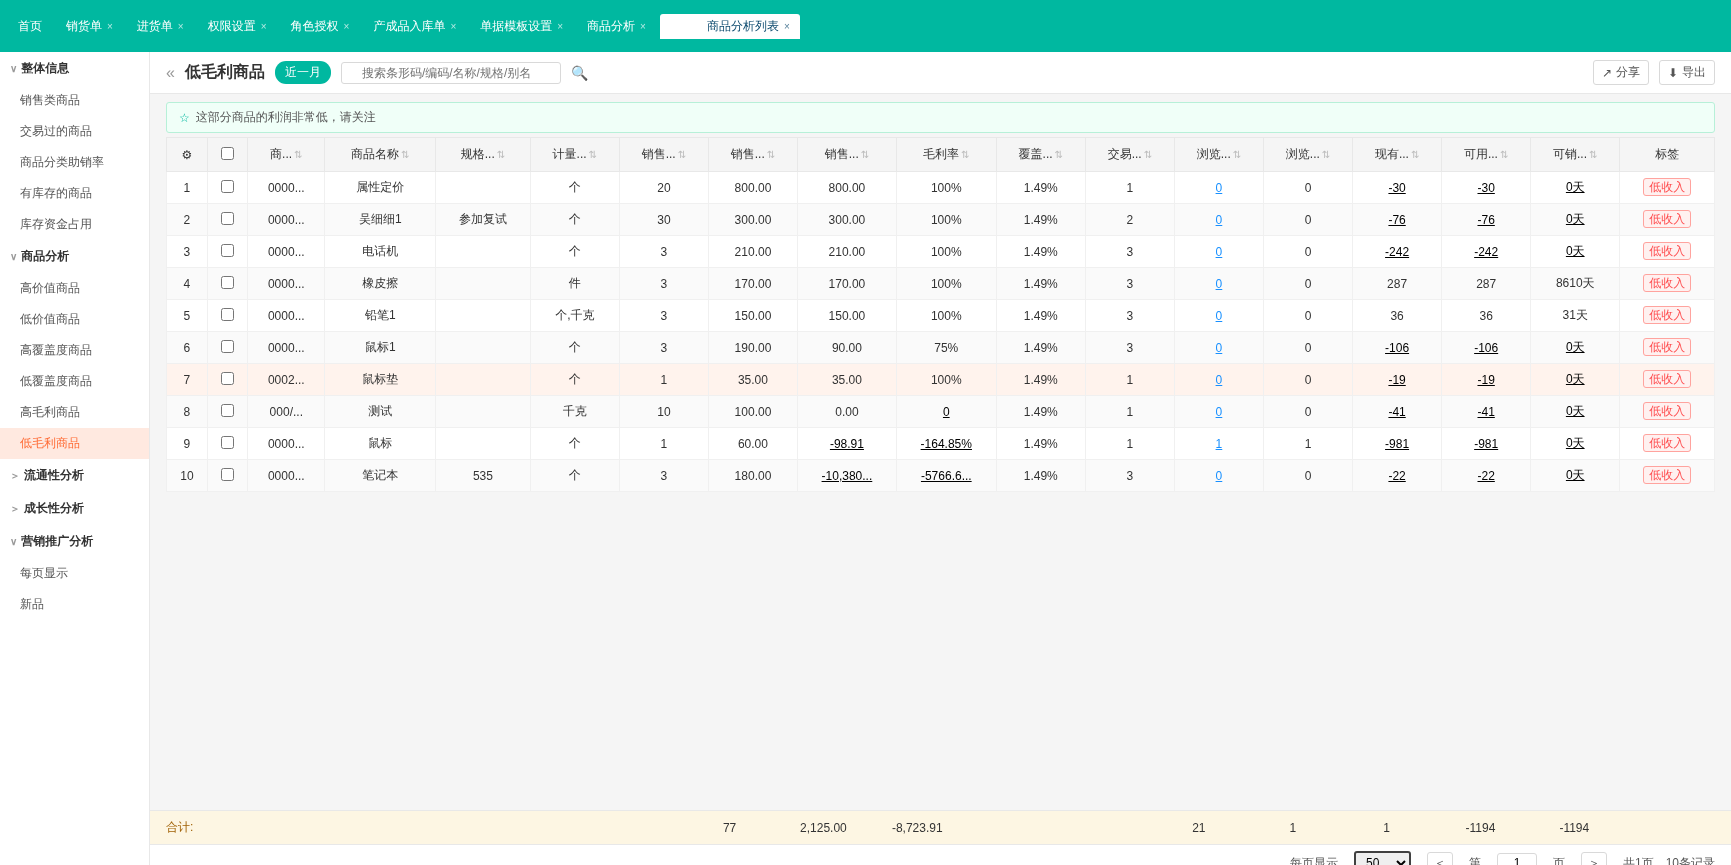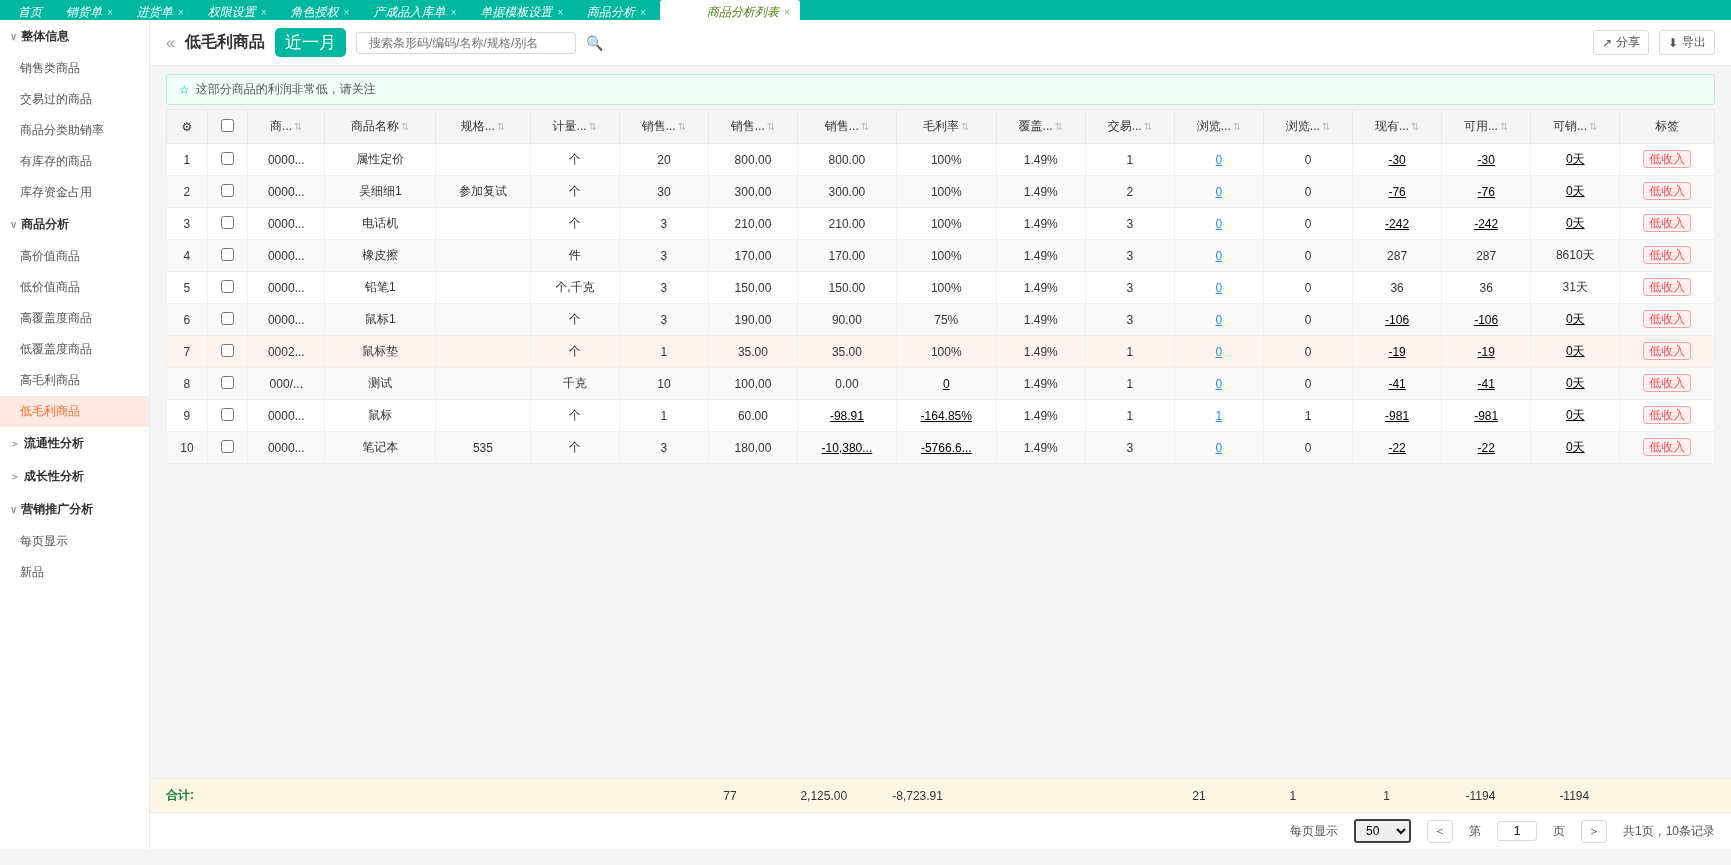--- a/index.html
+++ b/index.html
@@ -1,39 +1,38 @@
 <!DOCTYPE html>
 <html><head>
   <meta charset="utf-8">
   <style>
     * { box-sizing: border-box; margin: 0; padding: 0; font-family: 'Microsoft YaHei', Arial, sans-serif; font-size: 12px; }
     body { background: #f5f5f5; overflow: hidden; width: 1731px; height: 865px; }
 
     
     .top-nav {
       background: #00b8a0;
-      height: 20px;
-      display: flex;
-      align-items: flex-start;
+      height: 52px;
+      display: flex;
+      align-items: center;
       padding: 0 8px;
       gap: 4px;
-      font-style: italic;
     }
     .nav-item {
       color: #fff;
       padding: 4px 10px;
       cursor: pointer;
       border-radius: 3px;
       white-space: nowrap;
       display: flex;
       align-items: center;
       gap: 3px;
       font-size: 13px;
     }
-    .nav-item.active { background: #fff; color: #4d7c0f; border-radius: 3px 3px 0 0; padding-left: 47px; }
+    .nav-item.active { background: #fff; color: #0c4a6e; border-radius: 3px 3px 0 0; padding-left: 47px; }
     .nav-item .close-x { font-size: 10px; margin-left: 2px; opacity: 0.7; }
 
     
     .main-layout {
       display: flex;
       height: calc(865px - 36px);
     }
 
     
     .sidebar {
@@ -80,29 +79,29 @@
     }
     .page-title {
       font-size: 16px;
       font-weight: bold;
       color: #333;
     }
     .filter-btn {
       background: #00b8a0;
       color: #fff;
       border: none;
-      border-radius: 5px;
+      border-radius: 11px;
       padding: 3px 10px;
       cursor: pointer;
-      font-size: 17px;
+      font-size: 12px;
     }
     .search-box {
       border: 1px solid #d9d9d9;
       border-radius: 3px;
-      padding: 3px 12px;
+      padding: 3px 20px;
       width: 220px;
       outline: none;
       color: #999;
     }
     .search-icon { color: #999; cursor: pointer; font-size: 14px; }
     .header-actions {
       margin-left: auto;
       display: flex;
       gap: 10px;
       align-items: center;
@@ -181,21 +180,21 @@
 
     
     .footer-area {
       background: #fdf6e3;
       border-top: 1px solid #e8e8e8;
       padding: 8px 16px;
       display: flex;
       align-items: center;
       gap: 0;
     }
-    .total-label { color: #15803d; font-weight: bold; margin-right: 20px; }
+    .total-label { color: #a16207; font-weight: normal; margin-right: 20px; }
     .total-cells {
       display: flex;
       flex: 1;
       gap: 0;
     }
     .total-cell {
       flex: 1;
       text-align: center;
       color: #333;
       padding: 0 4px;

